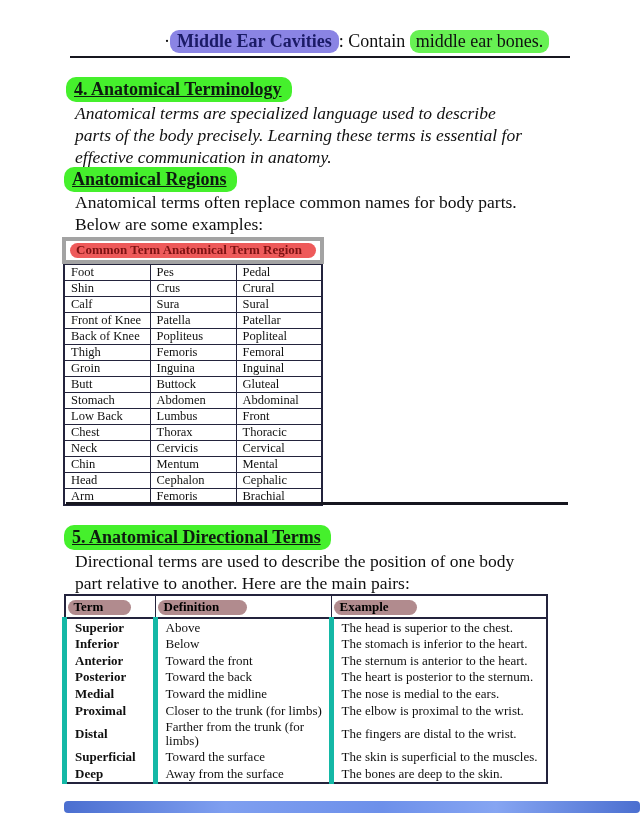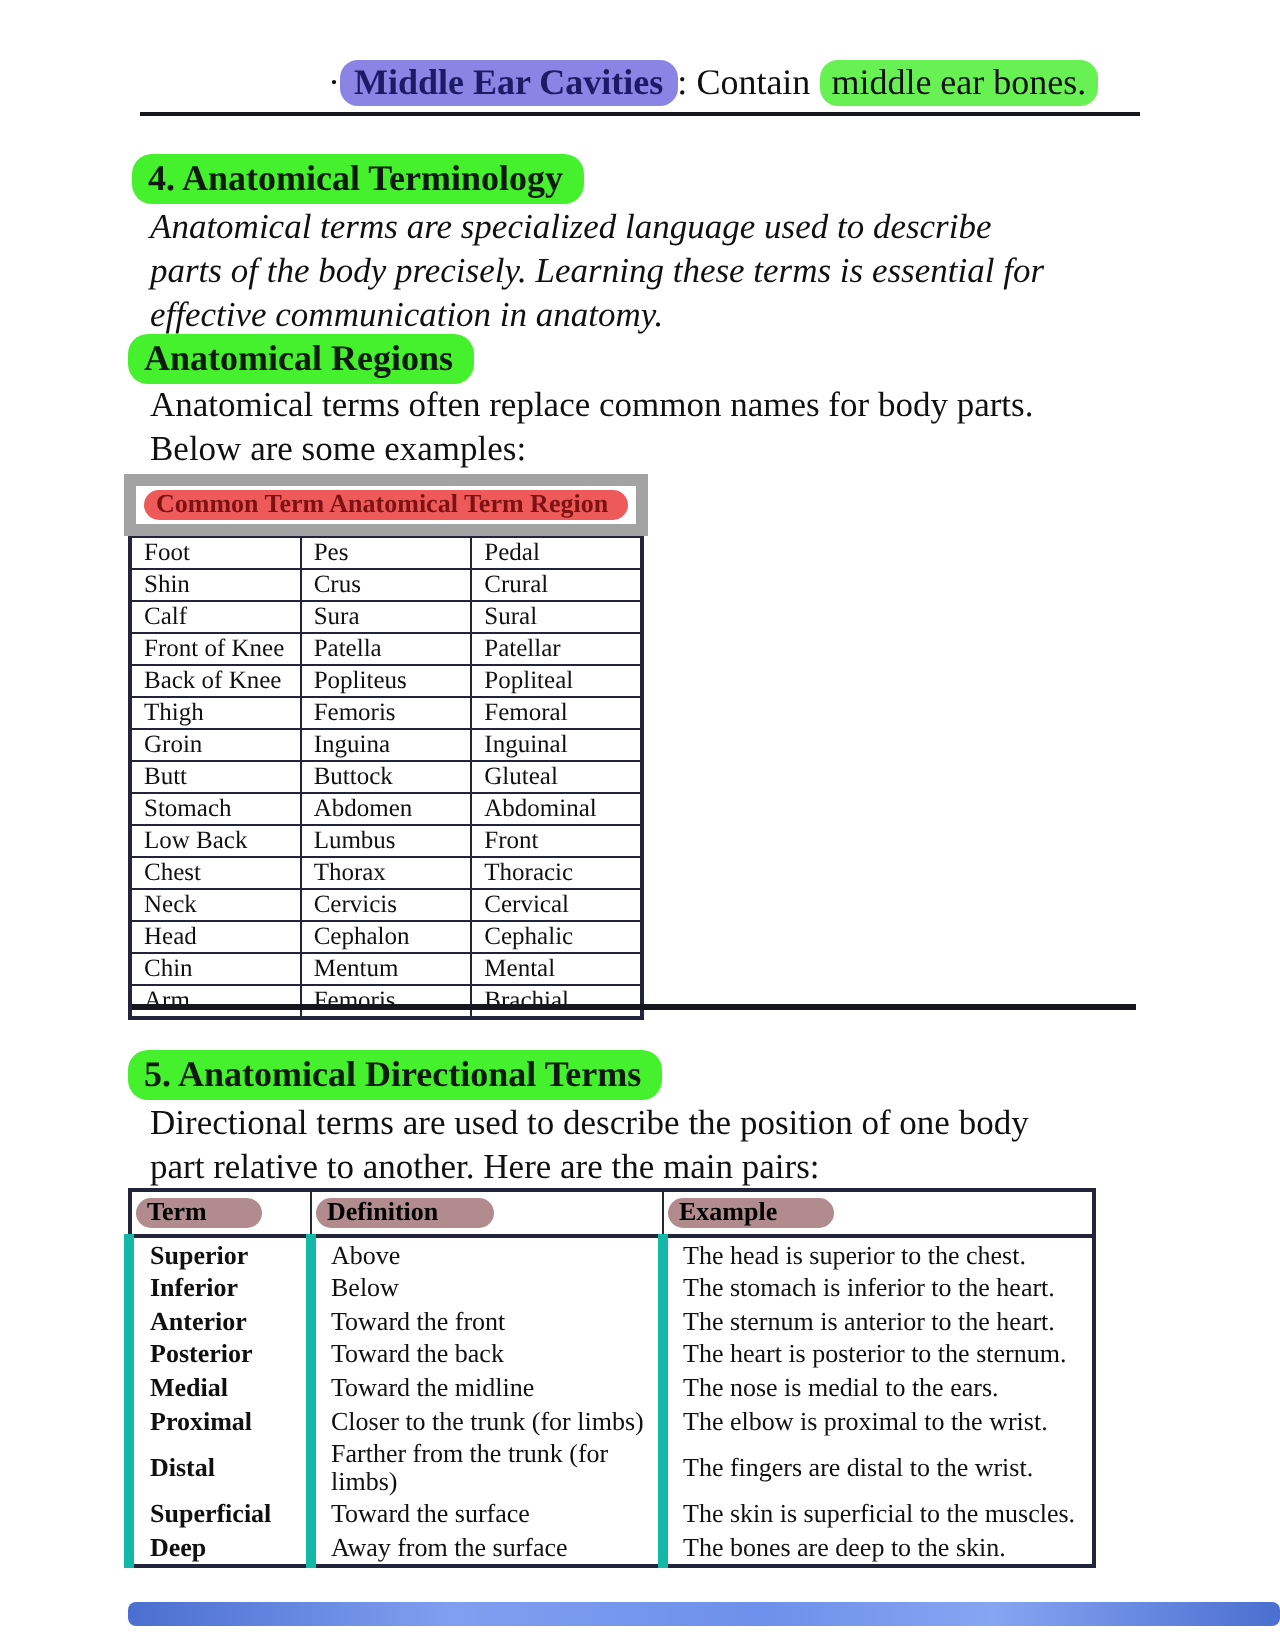--- a/index.html
+++ b/index.html
@@ -10,36 +10,36 @@
   .abs{position:absolute;}
   
   .top-note{left:164px;top:30px;font-size:18px;line-height:23px;white-space:nowrap;}
   .hl-blue{background:#8a84e4;color:#1b1b66;font-weight:bold;border-radius:9px;padding:1px 7px 2px 7px;}
   .hl-green-inline{background:#67f153;color:#101010;border-radius:9px;padding:1px 6px 2px 6px;}
   .rule{background:#16161f;}
   .rule-top{left:70px;top:56px;width:500px;height:2px;}
   .rule-mid{left:66px;top:502px;width:502px;height:3px;}
   
   .heading{white-space:nowrap;}
-  .pill-green{background:#45f02c;color:#0e1a10;font-weight:bold;font-size:18px;border-radius:10px;padding:2px 10px 3px 8px;}
+  .pill-green{background:#45f02c;color:#0e1a10;font-weight:bold;font-size:18px;border-radius:10px;padding:2px 10px 3px 8px;text-decoration:underline;}
   .h-s4{left:66px;top:79px;}
   .h-sub{left:64px;top:169px;}
   .h-s5{left:64px;top:527px;}
   
   .para{left:75px;width:505px;font-size:17.5px;line-height:22px;}
   .p1{top:102px;font-style:italic;}
   .p2{top:191px;}
   .p3{top:550px;}
   
   table{border-collapse:collapse;position:absolute;table-layout:fixed;}
   td,th{overflow:hidden;}
   
   .regions{left:62px;top:237px;width:262px;border:2px solid #23233c;}
   .regions td{border:1px solid #23233c;font-size:12.5px;line-height:13px;padding:1px 6px;}
-  .regions th{border:6px solid #a3a3a3;padding:1px;}
+  .regions th{border:4px solid #a3a3a3;padding:1px;}
   .pill-red{display:block;margin:1px 3px;background:#ee5a5a;color:#7c1212;font-weight:bold;font-size:13px;line-height:14px;border-radius:8px;padding:0 4px 1px 6px;text-align:left;white-space:nowrap;}
   
   .directional{left:62px;top:594px;width:466px;border:2px solid #23233c;}
   .directional th{border-left:1px solid #23233c;border-right:1px solid #23233c;border-bottom:2px solid #23233c;padding:1px 2px 2px 2px;text-align:left;}
   .directional td{border-left:5px solid #14b8a6;border-right:1px solid #23233c;font-size:13px;line-height:13.4px;padding:1.6px 4px 1.6px 8px;}
   .directional td.bold{font-weight:bold;}
   .pill-mauve{display:inline-block;background:#b18b8e;color:#000;font-weight:bold;font-size:13px;line-height:14px;border-radius:9px;padding:0 28px 1px 6px;}
   .col-term{width:85px;}
   .col-def{width:171px;}
   .col-ex{width:210px;}
@@ -137,28 +137,28 @@
         <td>Chest</td>
         <td>Thorax</td>
         <td>Thoracic</td>
       </tr>
       <tr>
         <td>Neck</td>
         <td>Cervicis</td>
         <td>Cervical</td>
       </tr>
       <tr>
+        <td>Chin</td>
+        <td>Mentum</td>
+        <td>Mental</td>
+      </tr>
+      <tr>
         <td>Head</td>
         <td>Cephalon</td>
         <td>Cephalic</td>
-      </tr>
-      <tr>
-        <td>Chin</td>
-        <td>Mentum</td>
-        <td>Mental</td>
       </tr>
       <tr>
         <td>Arm</td>
         <td>Femoris</td>
         <td>Brachial</td>
       </tr>
     </tbody>
 </table>
 
 <div class="abs rule rule-mid"></div>

